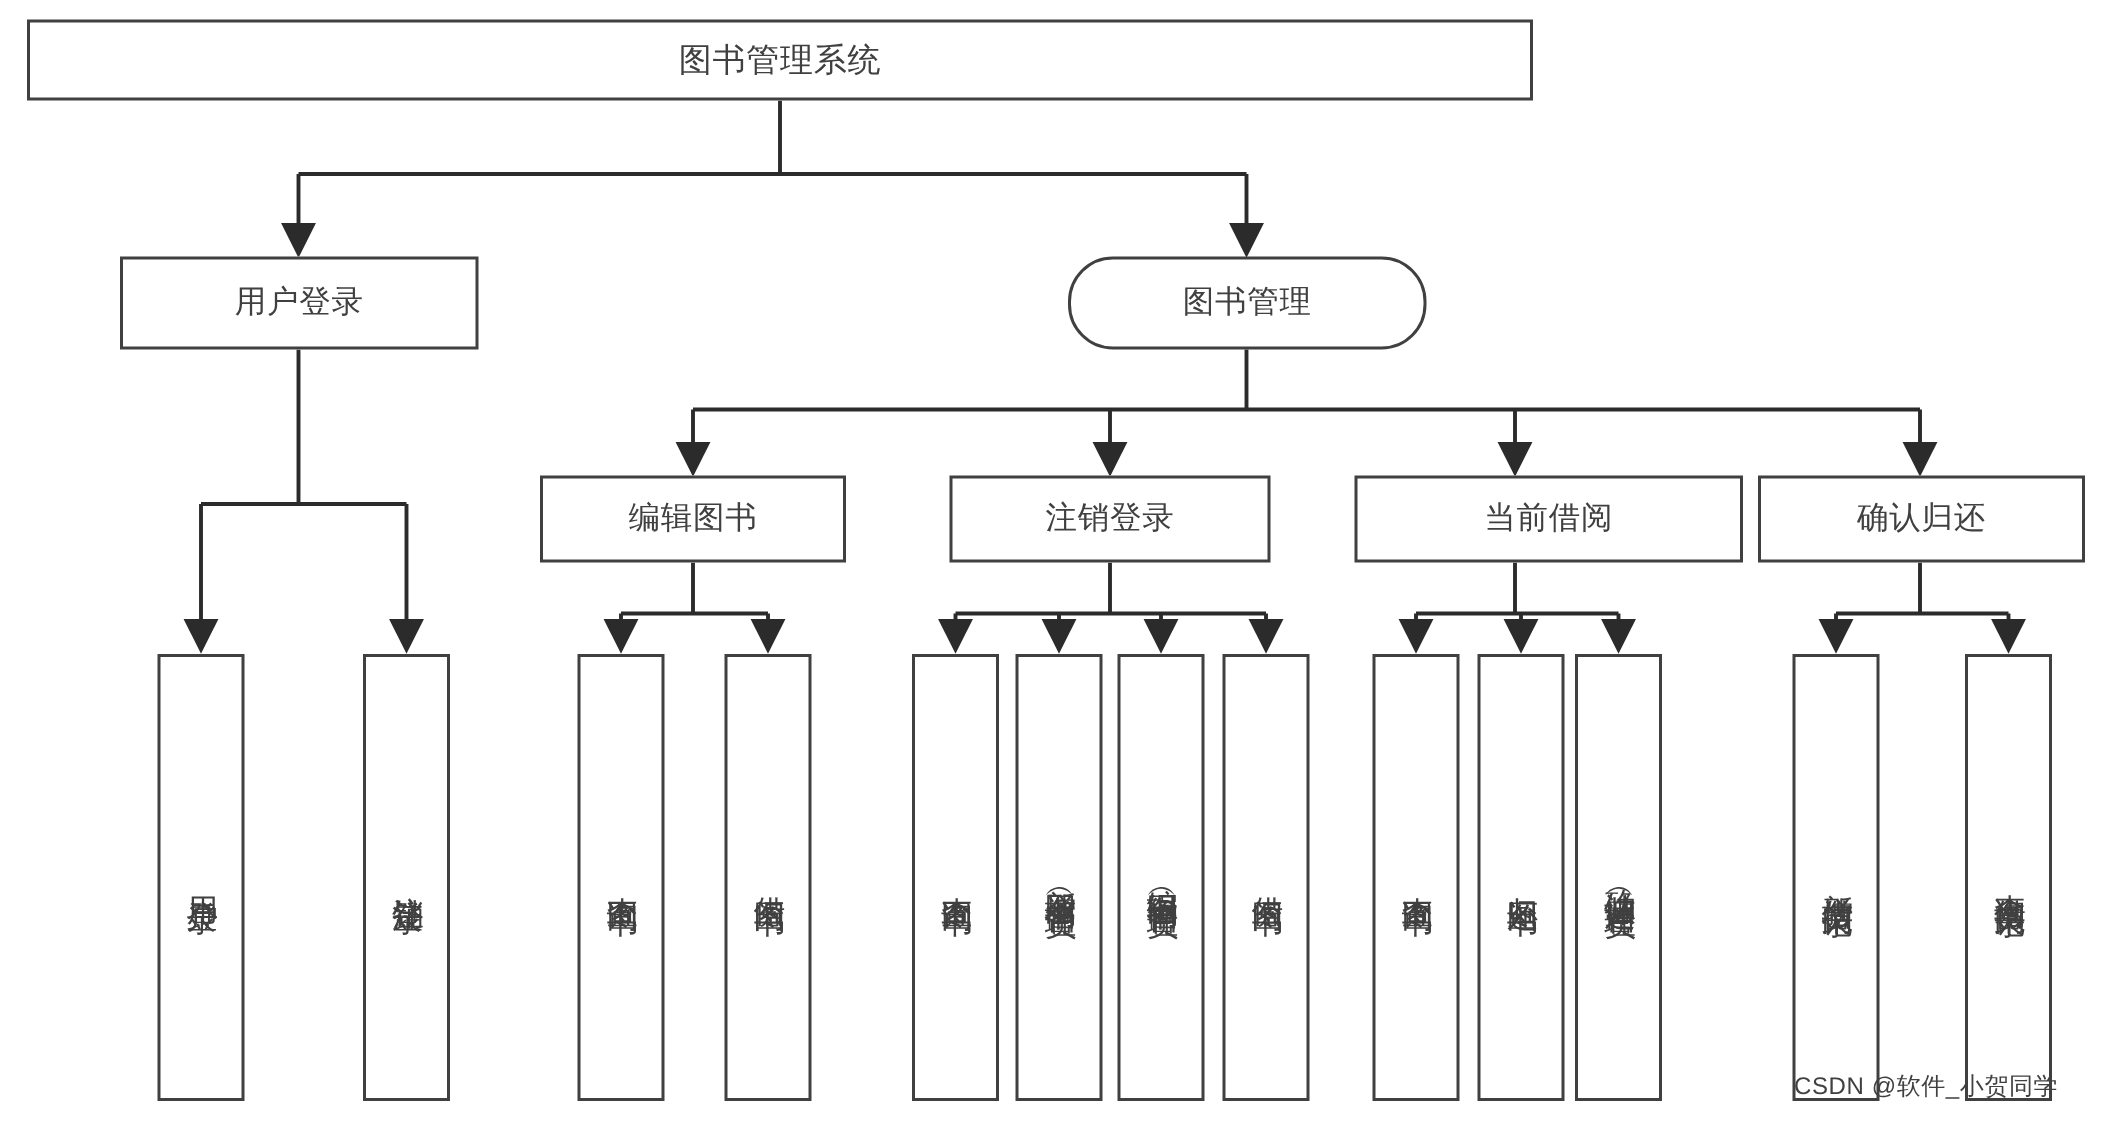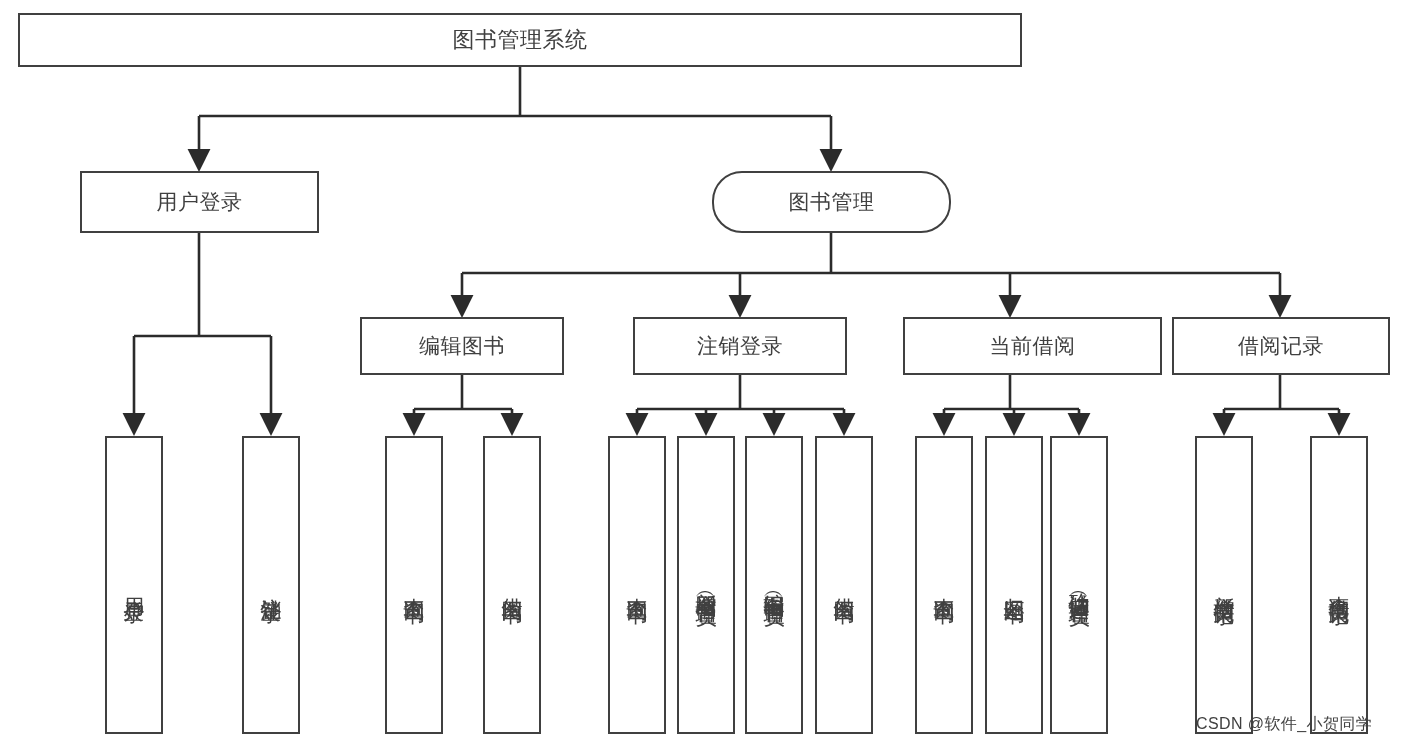--- a/index.html
+++ b/index.html
@@ -141,21 +141,21 @@
   <div class="node horiz" style="left:360px; top:317px; width:204px; height:58px;">
     <span class="label">编辑图书</span>
   </div>
   <div class="node horiz" style="left:633px; top:317px; width:214px; height:58px;">
     <span class="label">注销登录</span>
   </div>
   <div class="node horiz" style="left:903px; top:317px; width:259px; height:58px;">
     <span class="label">当前借阅</span>
   </div>
   <div class="node horiz" style="left:1172px; top:317px; width:218px; height:58px;">
-    <span class="label">借阅记录</span>
+    <span class="label">确认归还</span>
   </div>
 
   <div class="node vert" style="left:105px; top:436px; width:58px; height:298px;">
     <span class="label">用户登录</span>
   </div>
   <div class="node vert" style="left:242px; top:436px; width:58px; height:298px;">
     <span class="label">注销登录</span>
   </div>
 
   <div class="node vert" style="left:385px; top:436px; width:58px; height:298px;">

